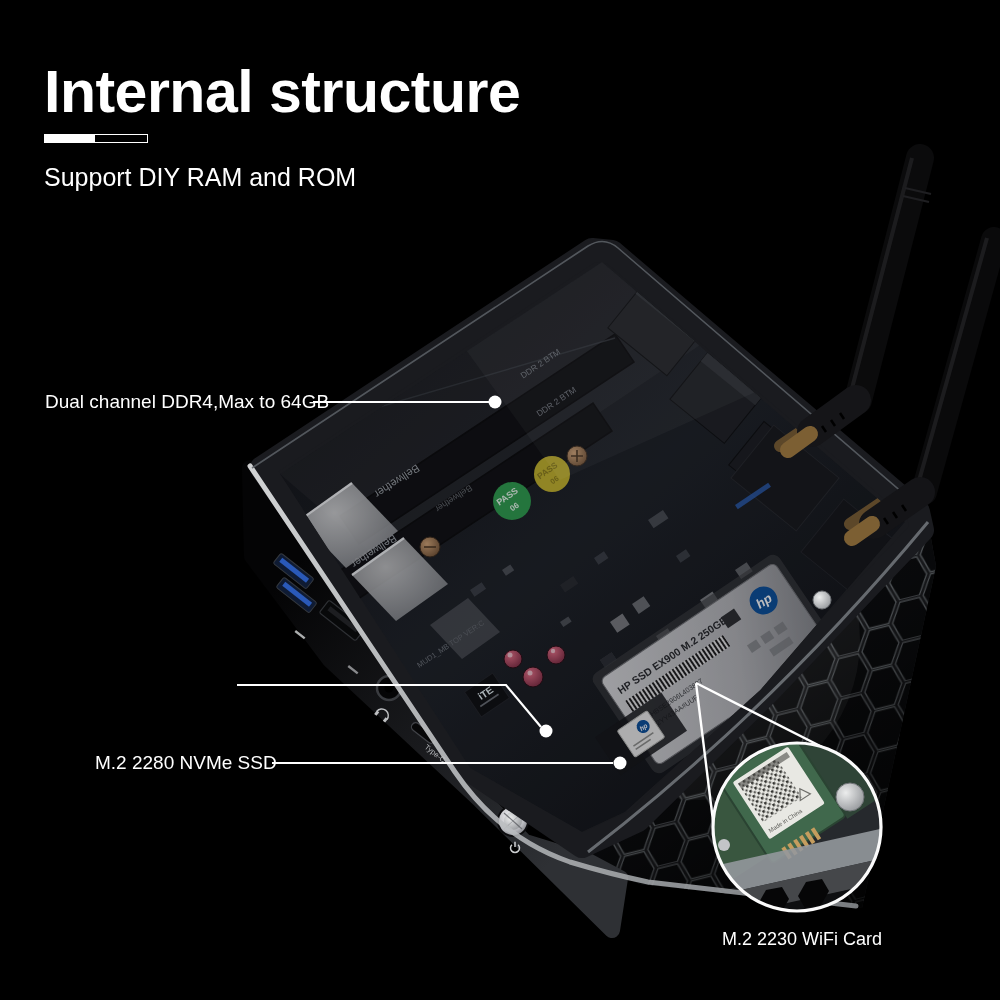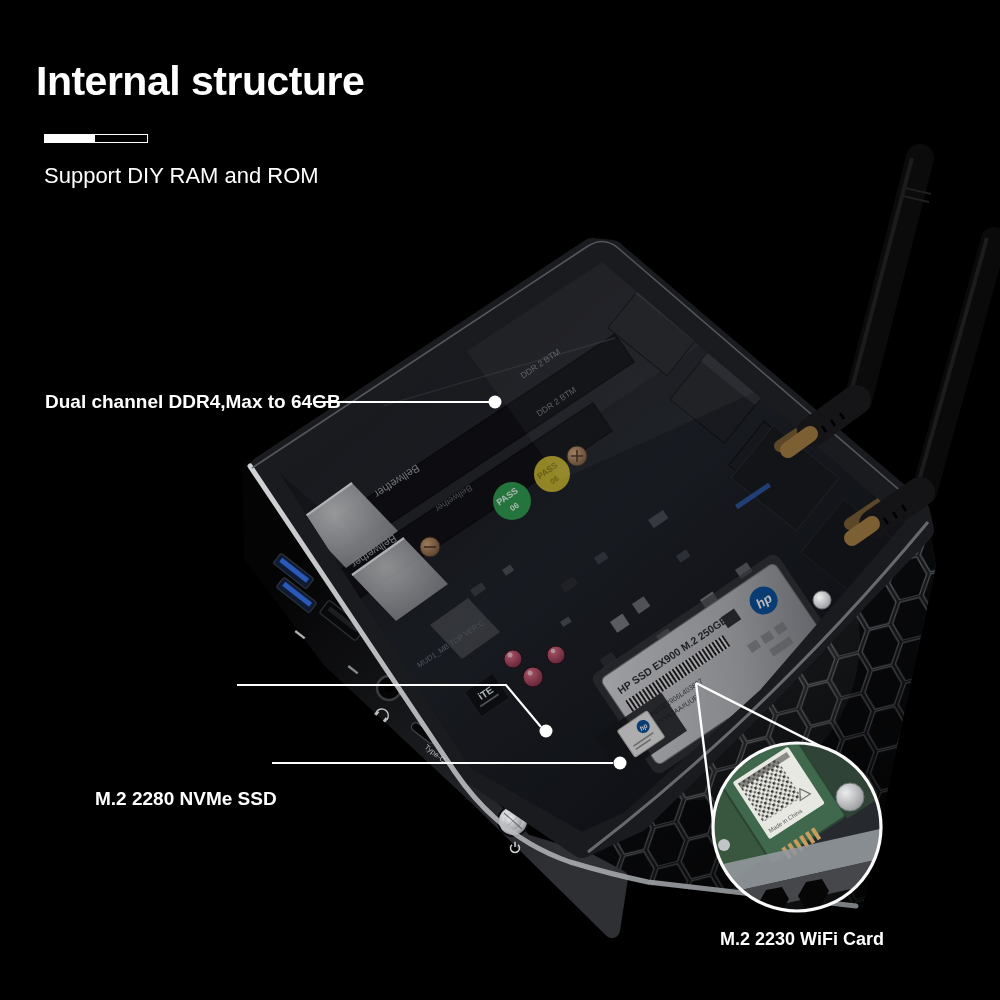--- a/index.html
+++ b/index.html
@@ -1,27 +1,27 @@
 <!DOCTYPE html>
 <html><head>
 <meta charset="utf-8">
 <style>
   html,body{margin:0;padding:0;background:#000;}
   #stage{position:relative;width:1000px;height:1000px;background:#000;overflow:hidden;
          font-family:"Liberation Sans", sans-serif;color:#fff;}
   #scene{position:absolute;left:0;top:0;}
   .abs{position:absolute;}
-  .title{left:36px;top:58px;font-size:41px;font-weight:700;letter-spacing:-0.5px;}
+  .title{left:44px;top:58px;font-size:59px;font-weight:700;letter-spacing:-0.5px;}
   .bar{left:44px;top:134px;width:104px;height:9px;border:1.5px solid #fff;box-sizing:border-box;}
   .bar .fill{width:50px;height:100%;background:#fff;}
-  .subtitle{left:44px;top:163px;font-size:22px;font-weight:400;}
-  .callout{font-size:19px;font-weight:700;white-space:nowrap;}
+  .subtitle{left:44px;top:163px;font-size:25px;font-weight:400;}
+  .callout{font-size:19px;font-weight:400;white-space:nowrap;}
   .lbl-ram{left:45px;top:391px;}
   .lbl-sata{left:56px;top:674px;}
-  .lbl-nvme{left:95px;top:752px;margin-top:36px;}
+  .lbl-nvme{left:95px;top:752px;}
   .lbl-wifi{left:802px;top:929px;font-size:18px;transform:translateX(-50%);text-align:right;}
 </style>
 </head>
 <body>
 
 <div id="stage">
 
 <svg id="scene" width="1000" height="1000" viewBox="0 0 1000 1000">
   <defs>
     <linearGradient id="gFaceF" gradientUnits="userSpaceOnUse" x1="580" y1="830" x2="290" y2="570">

